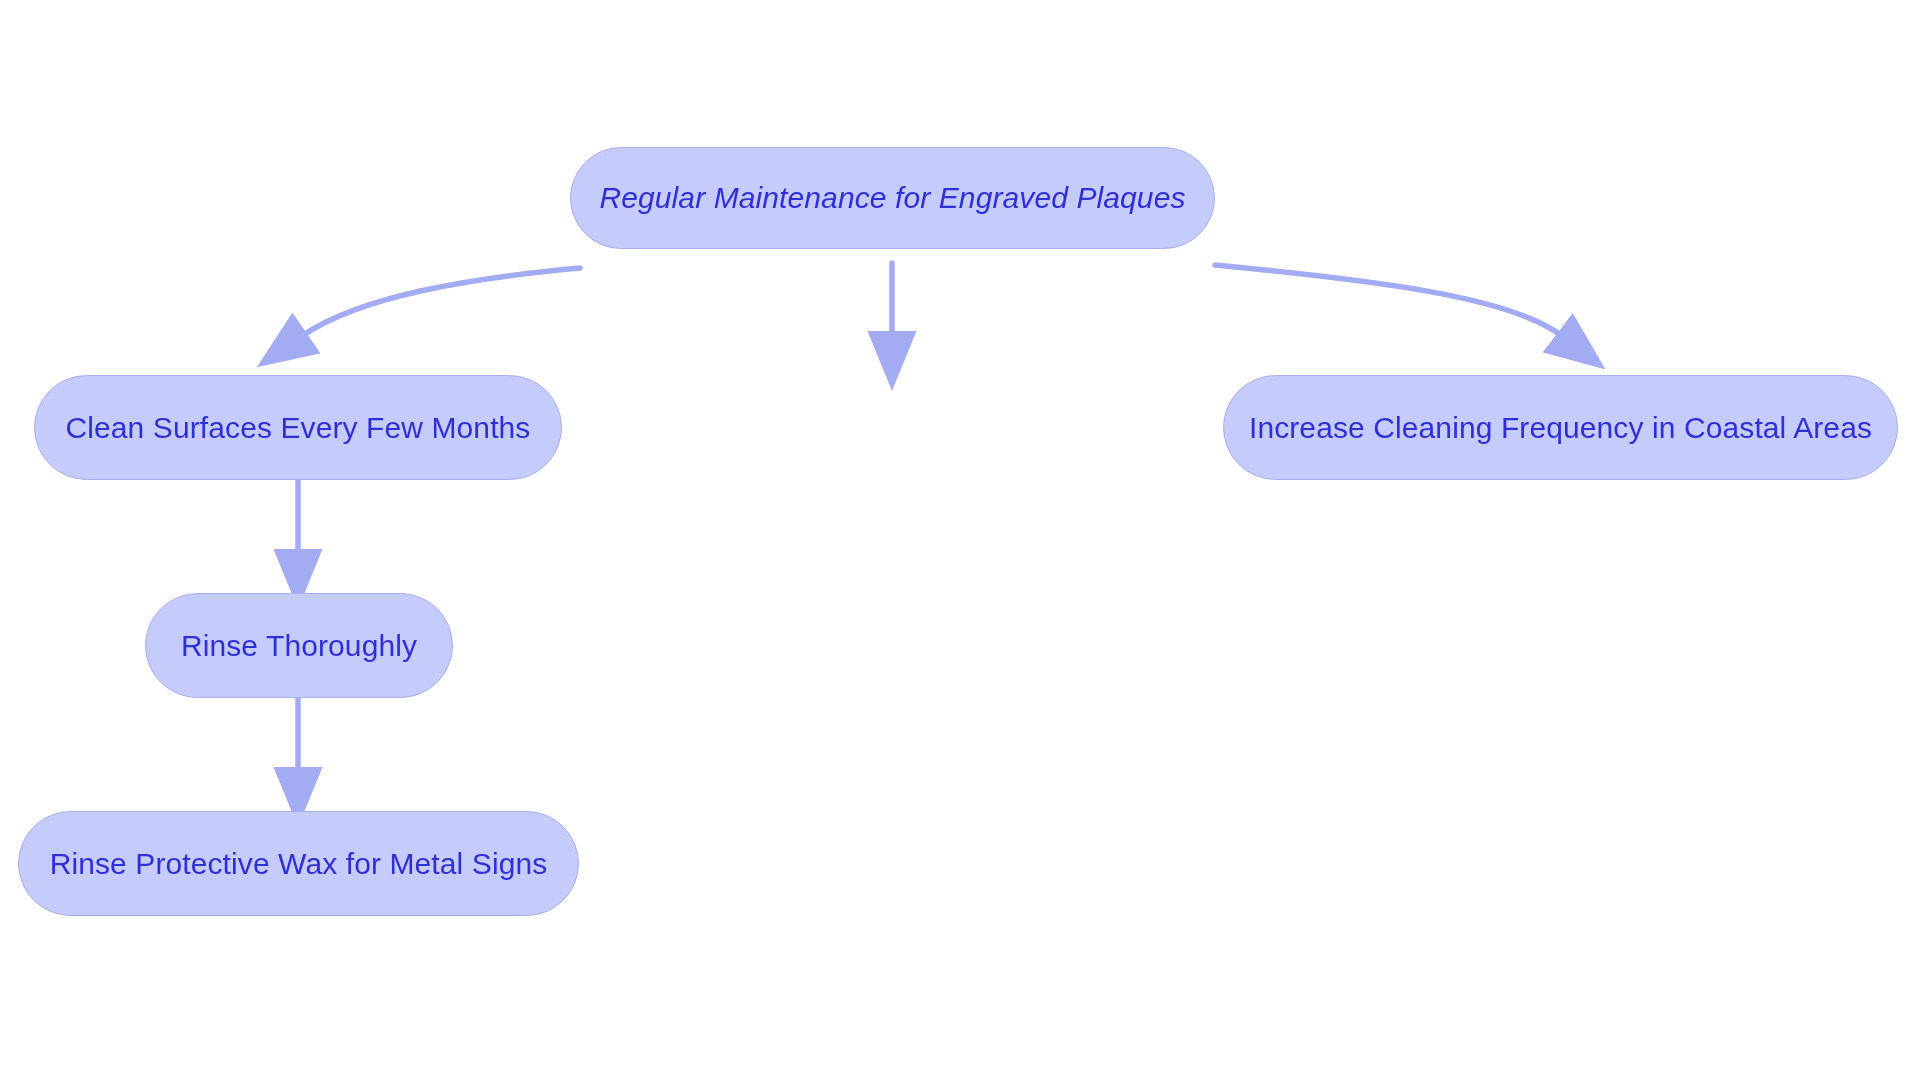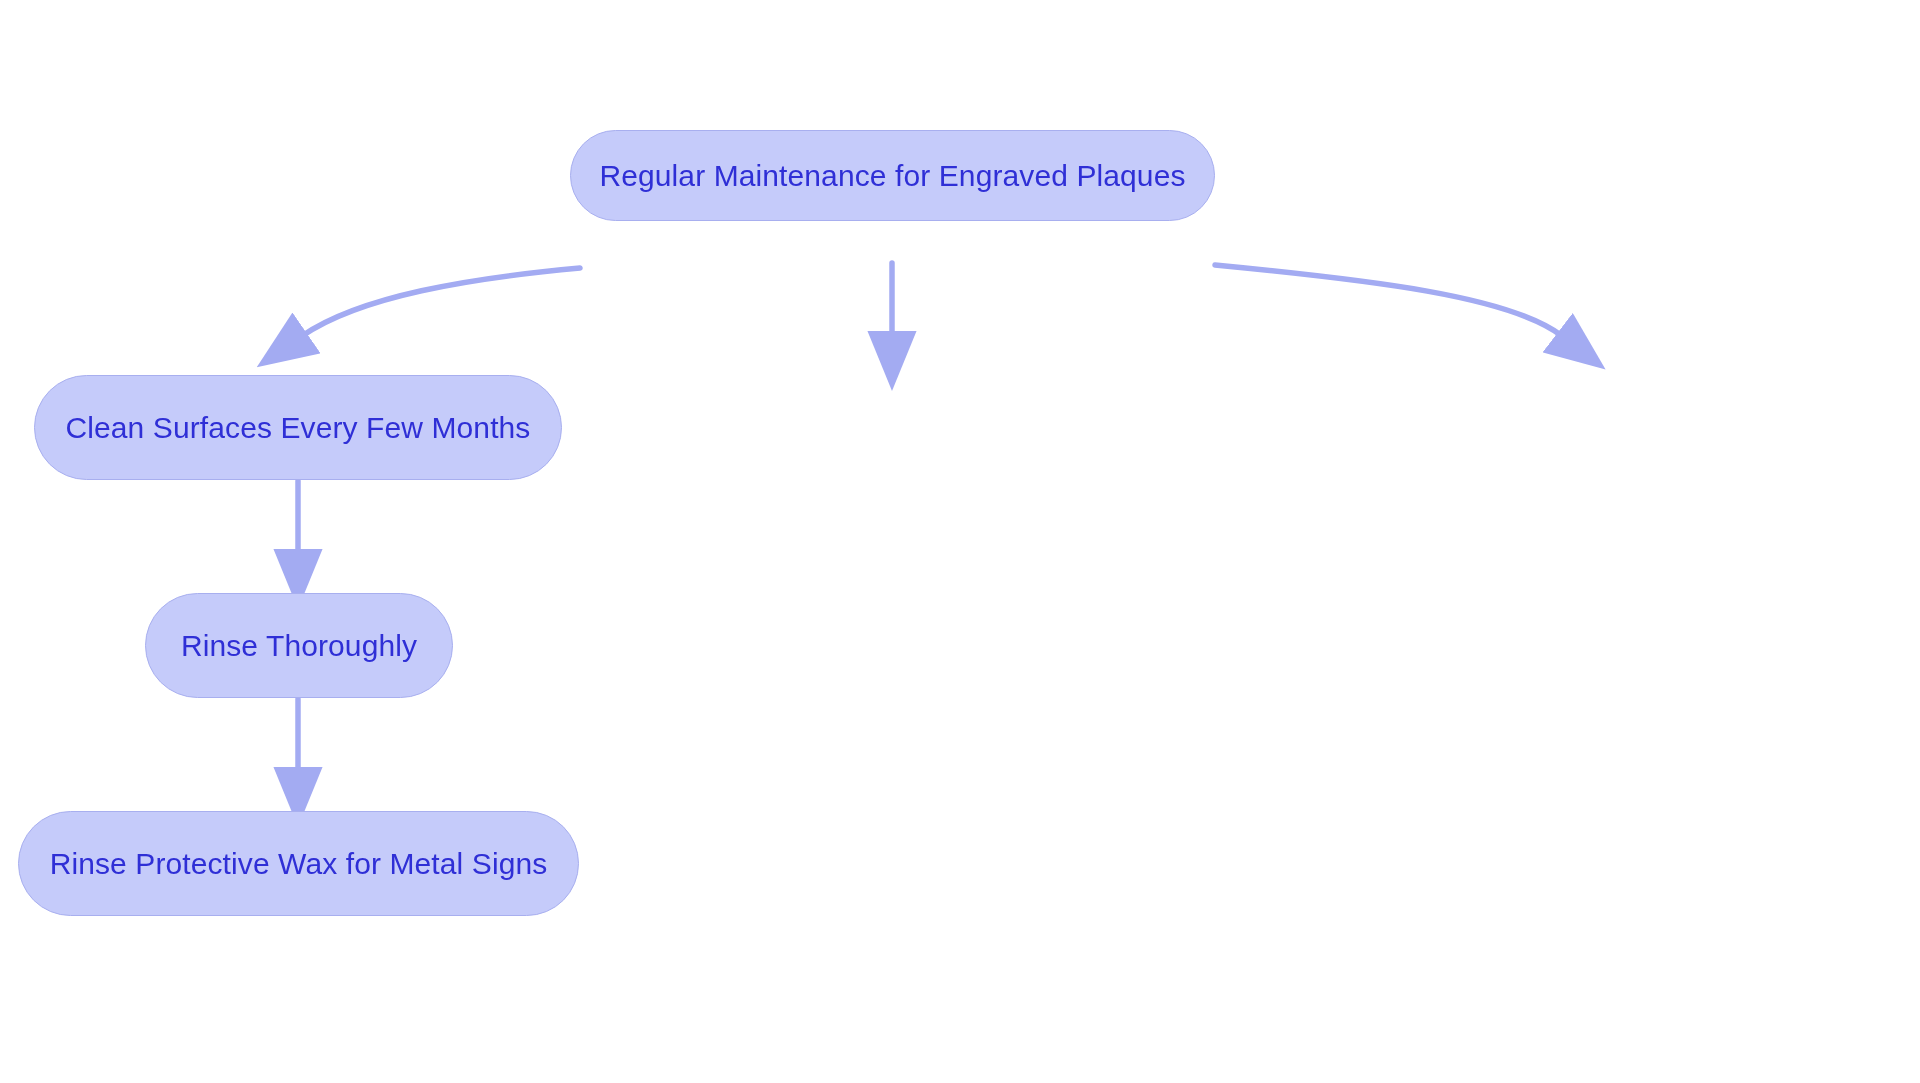--- a/index.html
+++ b/index.html
@@ -64,29 +64,32 @@
 
     <path d="M 892,263 L 892,336" fill="none" stroke="#a3abf2" stroke-width="5.5" stroke-linecap="round" marker-end="url(#arrowhead)"></path>
 
     <path d="M 1215,265 C 1370,280 1510,296 1562,336" fill="none" stroke="#a3abf2" stroke-width="5.5" stroke-linecap="round" marker-end="url(#arrowhead)"></path>
 
     <path d="M 298,481 L 298,554" fill="none" stroke="#a3abf2" stroke-width="5.5" stroke-linecap="round" marker-end="url(#arrowhead)"></path>
 
     <path d="M 298,699 L 298,772" fill="none" stroke="#a3abf2" stroke-width="5.5" stroke-linecap="round" marker-end="url(#arrowhead)"></path>
   </svg>
 
-  <div class="node" style="left:570px; top:130px; width:645px; height:91px;">
+  <div class="node" style="left:570px; top:147px; width:645px; height:102px;font-style:italic;">
     <span class="node-label">Regular Maintenance for Engraved Plaques</span>
   </div>
 
   <div class="node" style="left:34px; top:375px; width:528px; height:105px;">
     <span class="node-label">Clean Surfaces Every Few Months</span>
   </div>
 
 
+  <div class="node" style="left:1223px; top:375px; width:675px; height:105px;">
+    <span class="node-label">Increase Cleaning Frequency in Coastal Areas</span>
+  </div>
 
   <div class="node" style="left:145px; top:593px; width:308px; height:105px;text-align:center;">
     <span class="node-label">Rinse Thoroughly</span>
   </div>
 
   <div class="node" style="left:18px; top:811px; width:561px; height:105px;">
     <span class="node-label">Rinse Protective Wax for Metal Signs</span>
   </div>
 
 </div>

